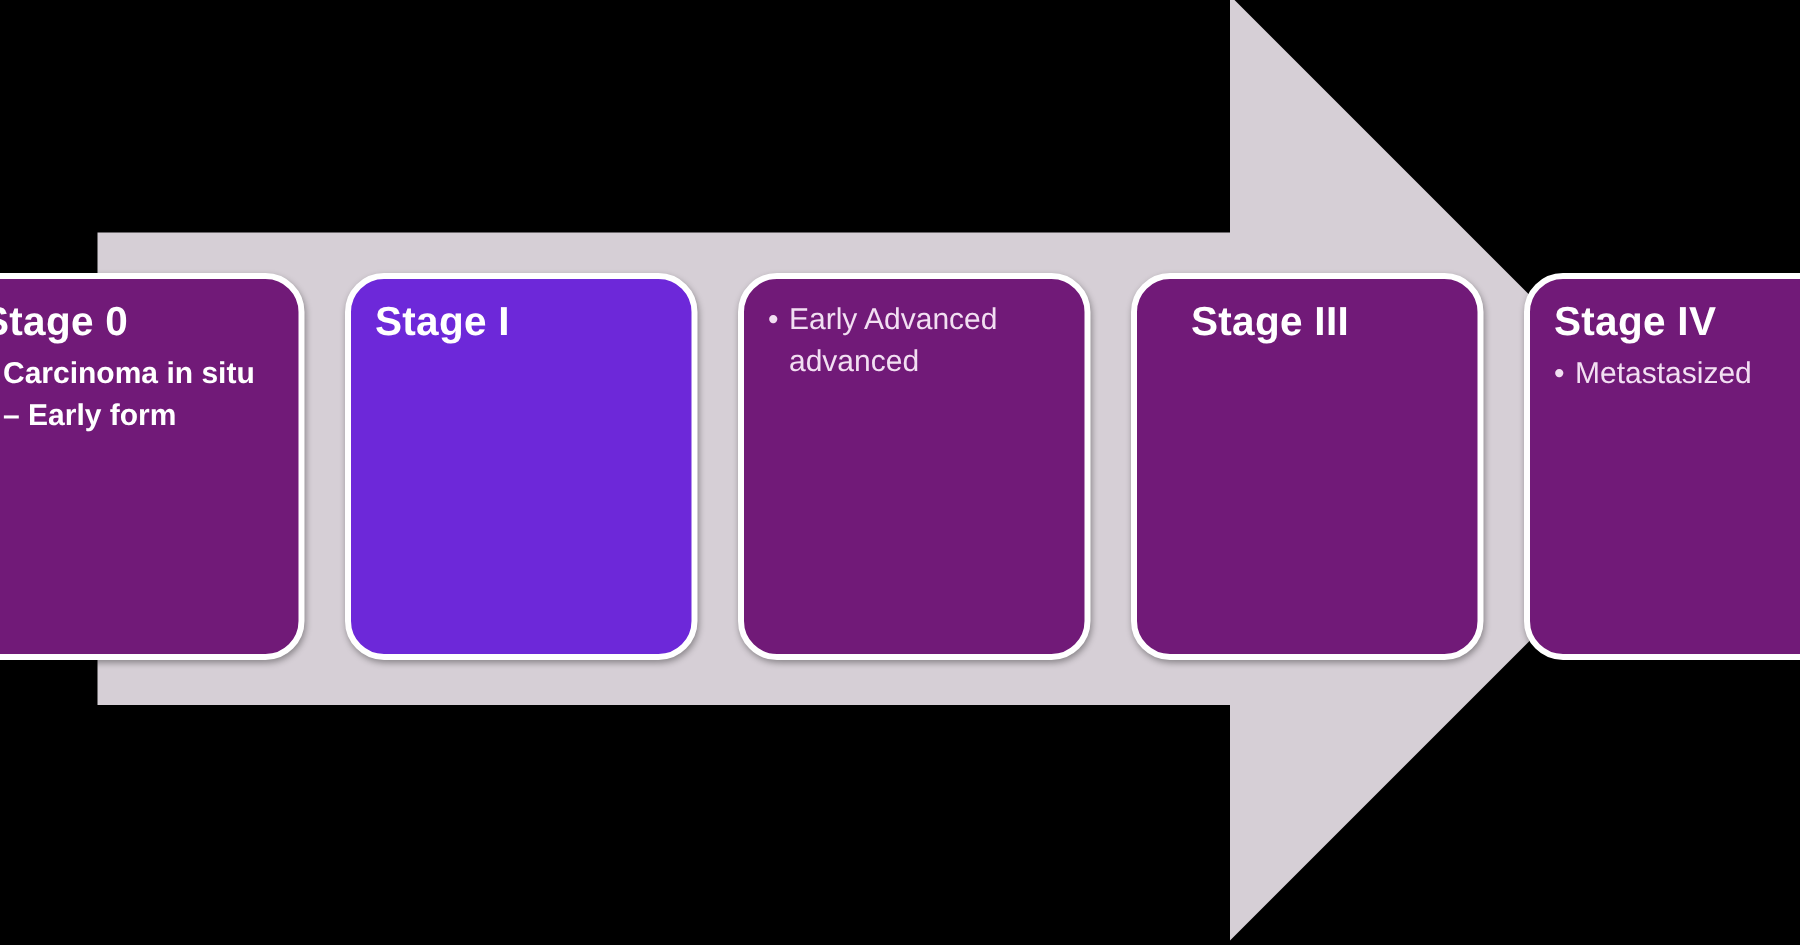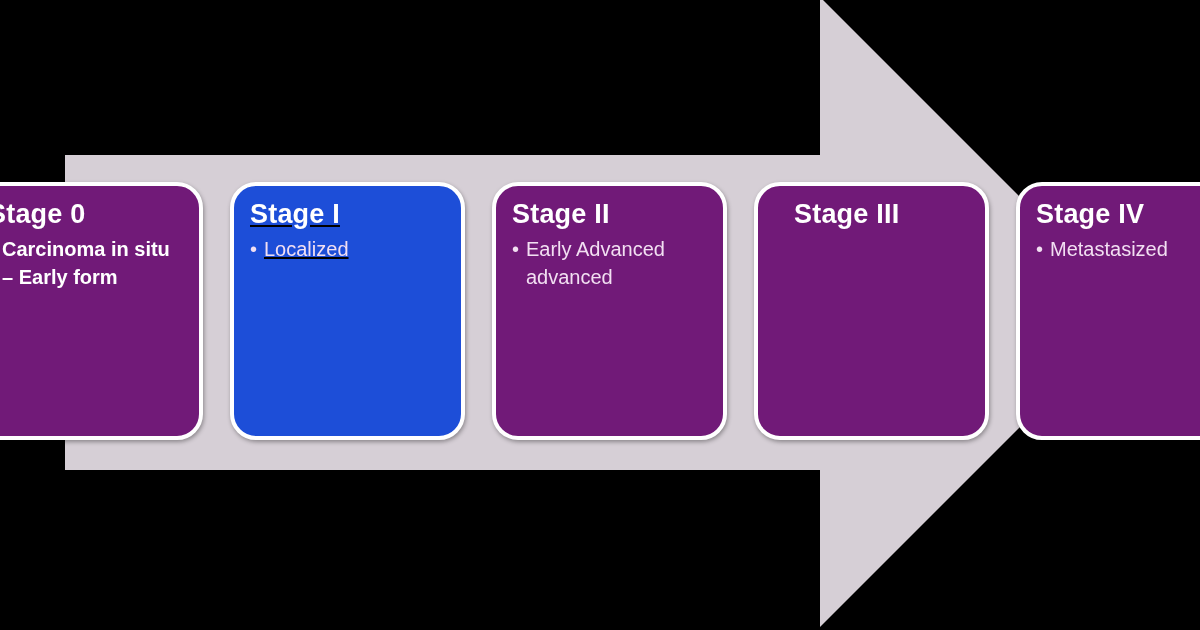--- a/index.html
+++ b/index.html
@@ -108,29 +108,25 @@
 
   <div class="cards-row">
 
     <div class="stage-card is-emphasis" style="background: rgb(113, 26, 120); border-color: rgb(255, 255, 255);">
       <p class="stage-title" style="color: rgb(255, 255, 255);">Stage 0</p>
       <ul class="stage-bullets">
         <li class="stage-bullet">Carcinoma in situ – Early form</li>
       </ul>
     </div>
 
-    <div class="stage-card" style="background: #1d4ed8; border-color: rgb(255, 255, 255); text-decoration: underline;">
+    <div class="stage-card" style="background: #6d28d9; border-color: rgb(255, 255, 255);">
       <p class="stage-title" style="color: rgb(255, 255, 255);">Stage I</p>
-      <ul class="stage-bullets">
-        <li class="stage-bullet">Localized</li>
-      </ul>
     </div>
 
     <div class="stage-card" style="background: rgb(113, 26, 120); border-color: rgb(255, 255, 255);">
-      <p class="stage-title" style="color: rgb(255, 255, 255);">Stage II</p>
       <ul class="stage-bullets">
         <li class="stage-bullet">Early Advanced advanced</li>
       </ul>
     </div>
 
     <div class="stage-card" style="background: rgb(113, 26, 120); border-color: rgb(255, 255, 255); padding-left: 36px;">
       <p class="stage-title" style="color: rgb(255, 255, 255);">Stage III</p>
     </div>
 
     <div class="stage-card" style="background: rgb(113, 26, 120); border-color: rgb(255, 255, 255);">

